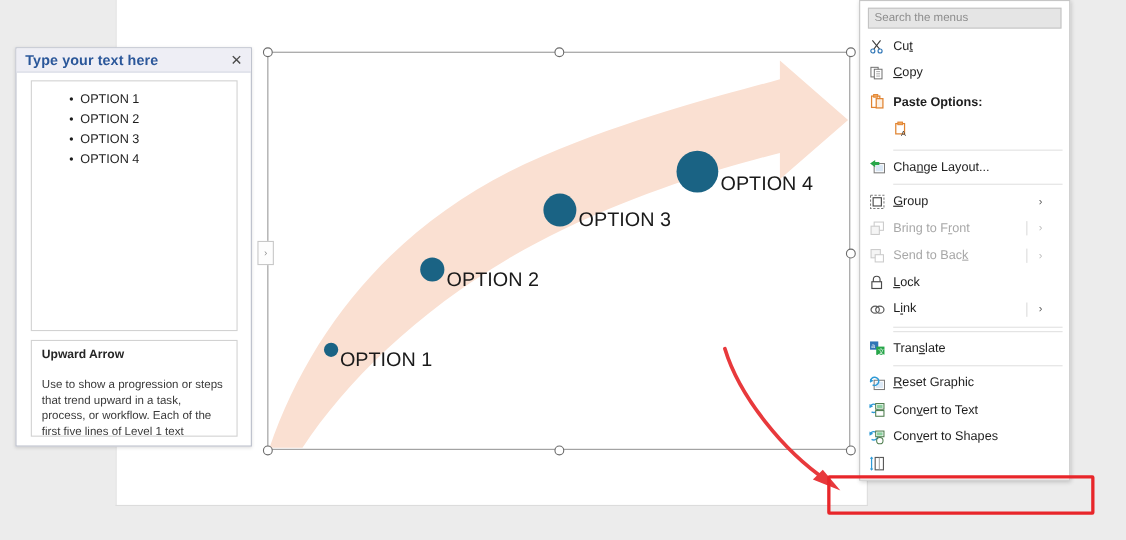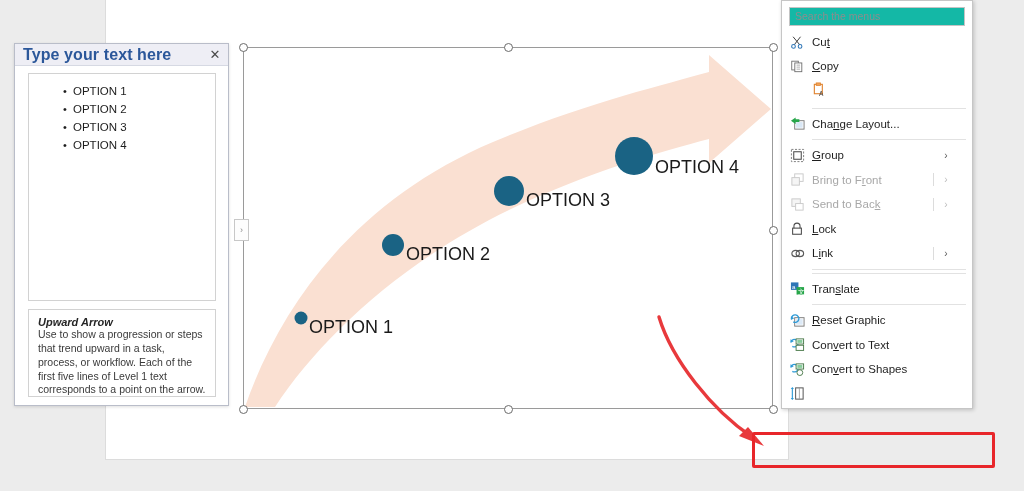--- a/index.html
+++ b/index.html
@@ -59,21 +59,21 @@
   #text-pane{
     position:absolute;left:14px;top:43px;width:215px;height:363px;
     background:#ffffff;border:1px solid #b9bdc9;box-sizing:border-box;
     box-shadow:0 1px 3px rgba(0,0,0,.13);
   }
   #text-pane-titlebar{
     height:22px;background:#eeeef5;border-bottom:1px solid #d6d9e3;
     display:flex;align-items:center;padding:0 4px 0 8px;box-sizing:border-box;
   }
   #text-pane-title{
-    flex:1;font-size:16px;font-weight:bold;color:#2b579a;
+    flex:1;font-size:13px;font-weight:bold;color:#2b579a;
     letter-spacing:.1px;white-space:nowrap;
   }
   #text-pane-close{
     width:18px;height:18px;display:flex;align-items:center;justify-content:center;
     font-size:13px;color:#4a4a4a;line-height:1;
   }
   #text-pane-editor{
     position:absolute;left:13px;top:29px;right:12px;height:228px;
     background:#ffffff;border:1px solid #d2d2d2;box-sizing:border-box;
     padding:8px 0 0 0;overflow:hidden;
@@ -85,34 +85,34 @@
   .bullet-dot{
     width:10px;font-size:11px;color:#1d1d1d;line-height:1;flex:none;
   }
   .bullet-text{white-space:nowrap;}
 
   #text-pane-desc{
     position:absolute;left:13px;top:265px;right:12px;bottom:8px;
     border:1px solid #d2d2d2;box-sizing:border-box;
     background:#ffffff;padding:6px 9px;overflow:hidden;
   }
-  #desc-title{font-size:11px;font-weight:bold;color:#262626;margin-bottom:0;font-style:italic;}
+  #desc-title{font-size:11px;font-weight:bold;color:#262626;margin-bottom:16px;}
   #desc-body{font-size:10.5px;line-height:1.32;color:#3a3a3a;}
 
   
   #context-menu{
     position:absolute;left:781px;top:0;width:192px;
     background:#ffffff;border:1px solid #c6c6c6;
     box-shadow:1px 1px 4px rgba(0,0,0,.2);
     box-sizing:border-box;padding:0 0 2px 0;
   }
   #menu-search-wrap{padding:5px 7px 4px 7px;}
   #menu-search{
     width:100%;height:19px;box-sizing:border-box;
-    border:1px solid #c4c4c4;background:#14b8a6;
+    border:1px solid #c4c4c4;background:#e5e5e5;
     font-family:"Liberation Sans",sans-serif;font-size:10.5px;
     color:#444;padding:0 5px;outline:none;
   }
   #menu-search::placeholder{color:#8d8d8d;}
 
   .menu-sep{height:1px;background:#e2e2e2;margin:3px 6px 3px 30px;}
 
   .menu-item{
     display:flex;align-items:center;height:24.5px;
     padding:0 20px 0 0;font-size:11.5px;color:#1e1e1e;position:relative;
@@ -238,20 +238,30 @@
         <rect x="2" y="2.5" width="7.5" height="10" fill="#fff" stroke="#6b6b6b" stroke-width="1"></rect>
         <rect x="5.5" y="4.5" width="8" height="10" fill="#fff" stroke="#6b6b6b" stroke-width="1"></rect>
         <line x1="7.5" y1="7" x2="11.5" y2="7" stroke="#9a9a9a" stroke-width=".9"></line>
         <line x1="7.5" y1="9.3" x2="11.5" y2="9.3" stroke="#9a9a9a" stroke-width=".9"></line>
         <line x1="7.5" y1="11.6" x2="11.5" y2="11.6" stroke="#9a9a9a" stroke-width=".9"></line>
       </svg>
     </span>
     <span class="mi-label"><u>C</u>opy</span>
   </div>
 
+  <div class="menu-item bold paste-row">
+    <span class="mi-icon">
+      <svg width="15" height="15" viewBox="0 0 16 16">
+        <rect x="2.5" y="2.5" width="8" height="11" fill="#fff" stroke="#e08330" stroke-width="1.2"></rect>
+        <rect x="4.5" y="1" width="4" height="2.6" fill="#f2a65a" stroke="#e08330" stroke-width=".9"></rect>
+        <rect x="7" y="5" width="6.5" height="9" fill="#fdf0e2" stroke="#e08330" stroke-width="1.2"></rect>
+      </svg>
+    </span>
+    <span class="mi-label">Paste Options:</span>
+  </div>
 
   <div class="paste-icon-row">
     <span>
       <svg width="15" height="15" viewBox="0 0 16 16">
         <rect x="2.5" y="2.5" width="8.5" height="10" fill="#fff" stroke="#e08330" stroke-width="1.2"></rect>
         <rect x="4.5" y="1" width="4.5" height="2.6" fill="#f2a65a" stroke="#e08330" stroke-width=".9"></rect>
         <text x="7.5" y="15" font-size="7" font-family="Liberation Sans, sans-serif" fill="#3a3a3a">A</text>
       </svg>
     </span>
   </div>

